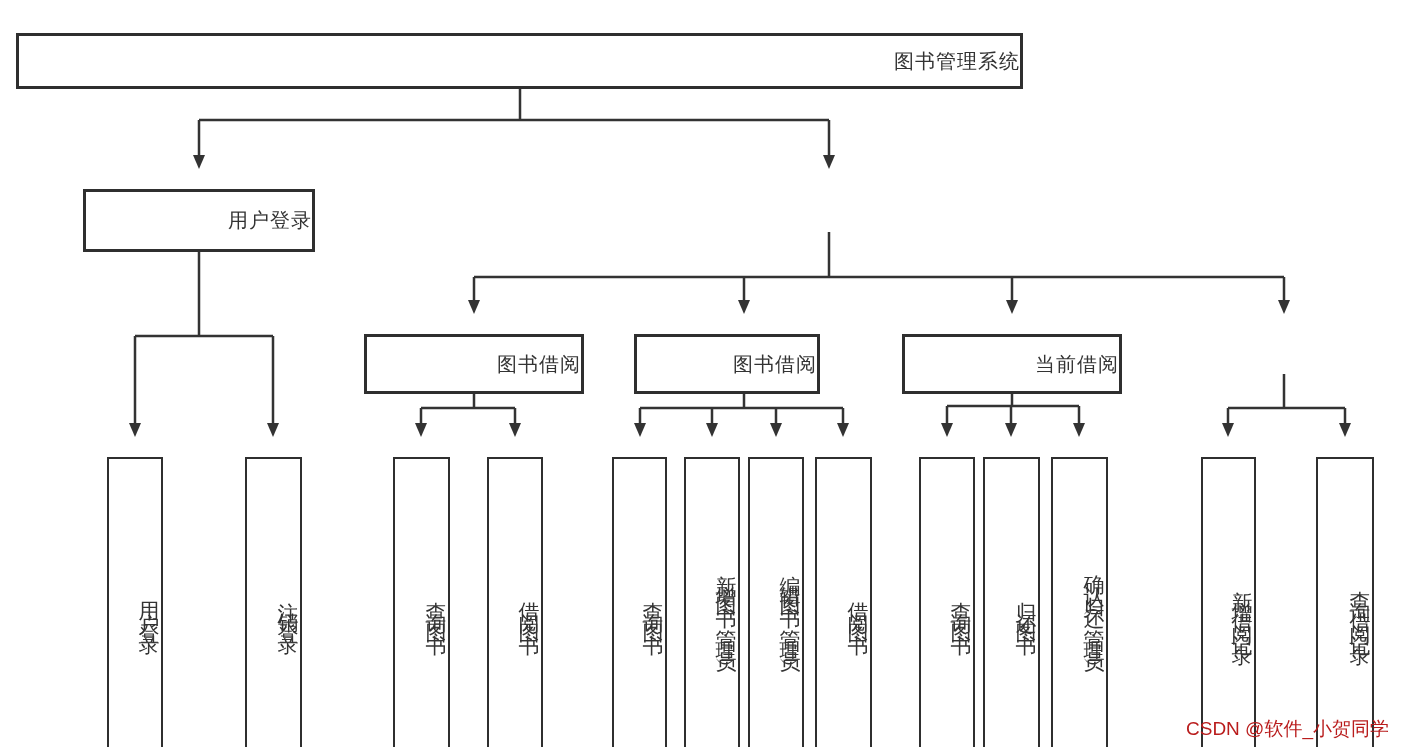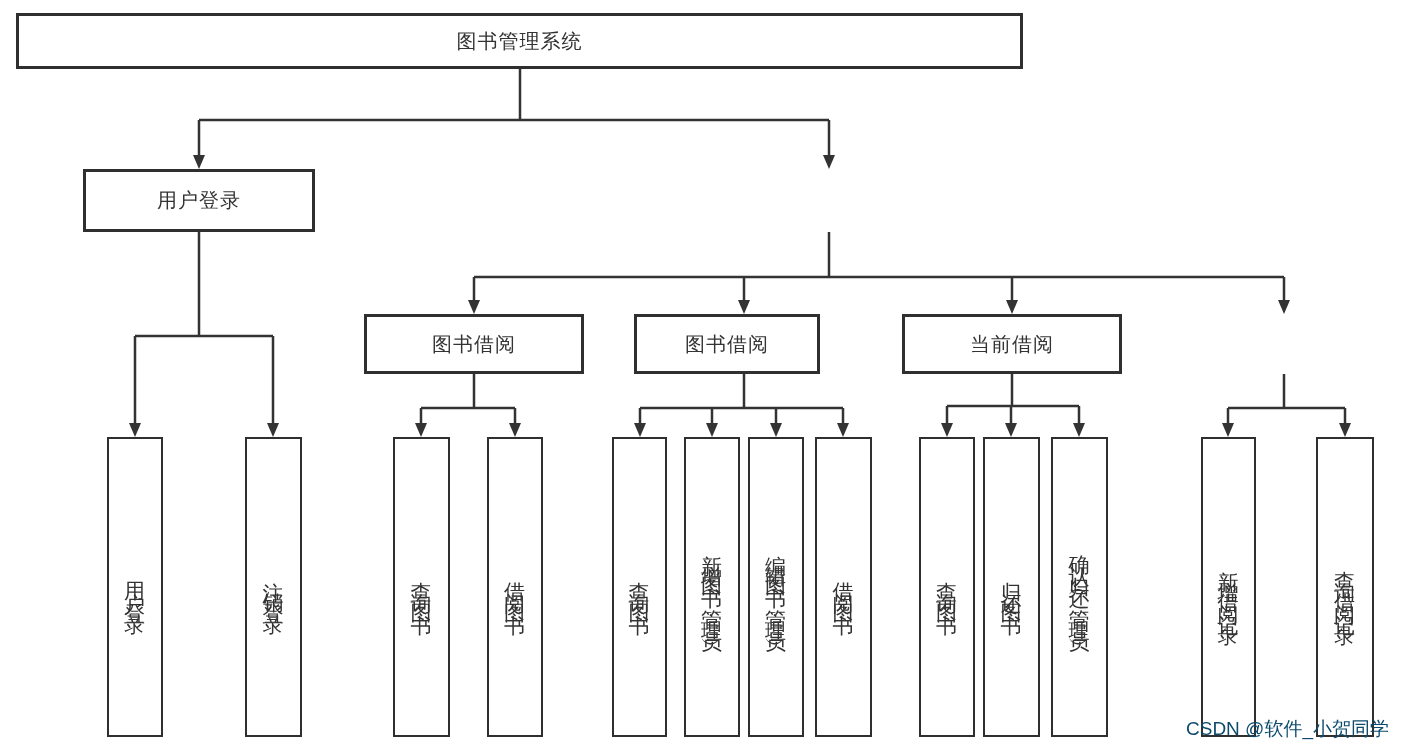--- a/index.html
+++ b/index.html
@@ -22,22 +22,23 @@
     z-index: 1;
   }
   .box {
     position: absolute;
     box-sizing: border-box;
     background: #ffffff;
     border: 3px solid #2f2f2f;
     color: #333333;
     display: flex;
     align-items: center;
-    justify-content: center;
+    justify-content: flex-end;
     z-index: 2;
+    margin-top: 20px;
   }
   .hbox {
     font-size: 20px;
     letter-spacing: 1px;
     white-space: nowrap;
   }
   .vbox .vtext {
     writing-mode: vertical-rl;
     text-orientation: mixed;
     font-size: 21px;
@@ -69,21 +70,21 @@
   .lf10 { left: 983px;  width: 57px; }
   .lf11 { left: 1051px; width: 57px; }
   .lf12 { left: 1201px; width: 55px; }
   .lf13 { left: 1316px; width: 58px; }
   .watermark {
     position: absolute;
     left: 1186px;
     top: 716px;
     z-index: 3;
     font-size: 19px;
-    color: #0c4a6e;
+    color: #b91c1c;
     white-space: nowrap;
   }
 </style>
 </head>
 <body>
 
 <div class="page">
 
   <svg class="connectors" width="1405" height="747" viewBox="0 0 1405 747">
     <g stroke="#333333" stroke-width="2.5" fill="none">

